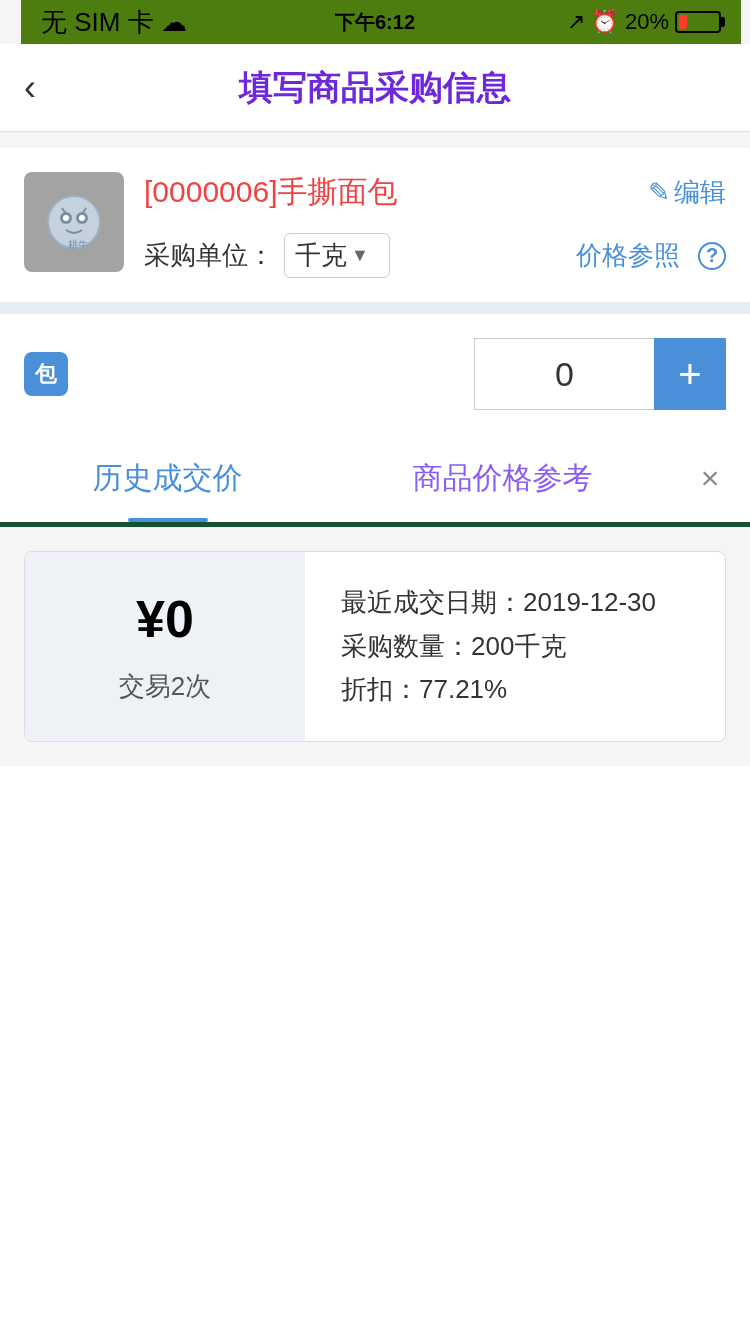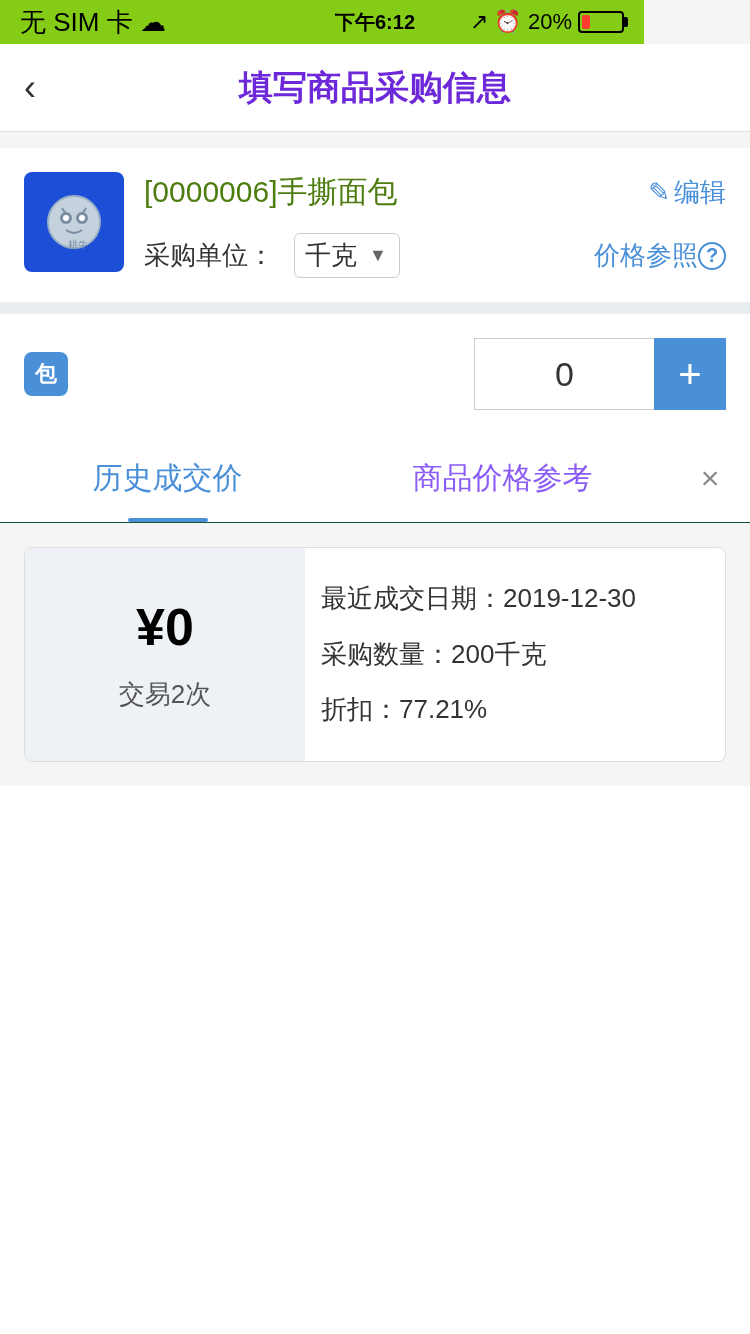--- a/index.html
+++ b/index.html
@@ -8,27 +8,28 @@
       width: 750px;
       min-height: 1334px;
       font-family: -apple-system, "PingFang SC", "Helvetica Neue", Arial, sans-serif;
       background: #f5f5f5;
       position: relative;
       overflow-x: hidden;
     }
 
     
     .status-bar {
-      width: 644px;
+      width: 720px;
       height: 44px;
-      background: #84cc16;
+      background: #4d7c0f;
       display: flex;
       align-items: center;
       justify-content: space-between;
       padding: 0 20px;
+      margin-left: 21px;
     }
     .status-left {
       font-size: 26px;
       font-weight: 500;
       color: #000;
     }
     .status-center {
       font-size: 20px;
       font-weight: 700;
       color: #000;
@@ -102,82 +103,82 @@
       flex-direction: column;
     }
     .product-row {
       display: flex;
       align-items: flex-start;
       gap: 20px;
     }
     .product-thumb {
       width: 100px;
       height: 100px;
-      background: #1d4ed8;
+      background: #a3a3a3;
       border-radius: 8px;
       display: flex;
       align-items: center;
       justify-content: center;
       flex-shrink: 0;
     }
     .product-details {
       flex: 1;
     }
     .product-name-row {
       display: flex;
       align-items: center;
       justify-content: space-between;
     }
     .product-name {
       font-size: 30px;
       font-weight: 500;
-      color: #4d7c0f;
+      color: #ef4444;
     }
     .edit-btn {
       font-size: 26px;
       color: #4a90d9;
       display: flex;
       align-items: center;
       gap: 4px;
       cursor: pointer;
     }
     .purchase-unit-row {
       display: flex;
       align-items: center;
       justify-content: space-between;
       margin-top: 20px;
     }
     .purchase-unit-label {
       font-size: 26px;
       color: #333;
-      margin-right: 20px;
+      margin-right: 10px;
     }
     .unit-select {
       border: 1px solid #ccc;
       border-radius: 6px;
-      padding: 4px 12px 4px 10px;
+      padding: 4px 20px 4px 10px;
       font-size: 26px;
       color: #333;
       background: #fff;
       position: relative;
       display: flex;
       align-items: center;
-      gap: 12px;
+      gap: 4px;
       cursor: pointer;
     }
     .unit-select-arrow {
       font-size: 18px;
       color: #666;
     }
     .price-ref-btn {
       font-size: 26px;
       color: #4a90d9;
       display: flex;
       align-items: center;
-      gap: 0;
+      gap: 18px;
       cursor: pointer;
     }
     .info-circle {
       width: 28px;
       height: 28px;
       border: 2px solid #4a90d9;
       border-radius: 50%;
       display: flex;
       align-items: center;
       justify-content: center;
@@ -251,21 +252,21 @@
     }
 
     
     .tabs-section {
       background: #fff;
       margin-top: 0;
     }
     .tabs-header {
       display: flex;
       align-items: center;
-      border-bottom: 1px solid #14532d;
+      border-bottom: 5px solid #14532d;
       position: relative;
       text-align: center;
     }
     .tab-item {
       flex: 1;
       height: 88px;
       display: flex;
       align-items: center;
       justify-content: center;
       font-size: 30px;
@@ -326,25 +327,25 @@
       font-weight: bold;
       color: #000;
     }
     .price-transactions {
       font-size: 26px;
       color: #555;
       margin-top: 20px;
     }
     .price-card-right {
       flex: 1;
-      padding: 30px 16px;
+      padding: 30px 36px;
       display: flex;
       flex-direction: column;
       justify-content: flex-start;
-      gap: 14px;
+      gap: 2px;
     }
     .price-detail-row {
       font-size: 26px;
       color: #333;
       line-height: 1.6;
     }
 
     
     .bottom-space {
       background: #fff;

